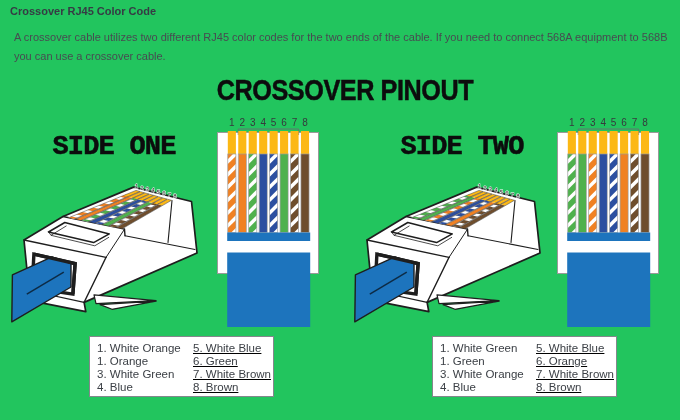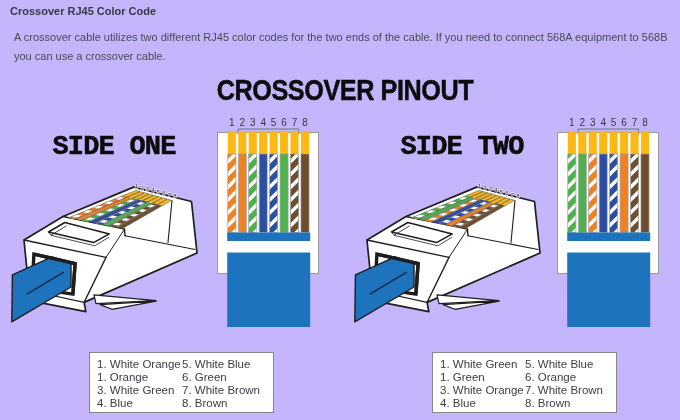--- a/index.html
+++ b/index.html
@@ -1,42 +1,42 @@
 <!DOCTYPE html>
 <html><head>
 <meta charset="utf-8">
 <style>
   html,body{margin:0;padding:0;background:#fff;}
-  .page{position:relative;width:680px;height:420px;background:#c4b5fd;overflow:hidden;
+  .page{position:relative;width:680px;height:420px;background:#22c55e;overflow:hidden;
         font-family:"Liberation Sans",sans-serif;}
   .article-heading{position:absolute;left:10px;top:5px;font-size:11px;font-weight:bold;
         color:#363b44;margin:0;letter-spacing:0;}
   .article-paragraph{position:absolute;left:10px;top:23.5px;width:664px;margin:4px;
         font-size:11px;line-height:19px;color:#484b51;}
   .figure-title{position:absolute;left:0;top:73px;width:690px;margin:0;text-align:center;
         font-size:30px;font-weight:bold;color:#0c0c0d;letter-spacing:-0.5px;
         -webkit-text-stroke:0.5px #0c0c0d;transform:scaleX(0.84);}
   .side-label{position:absolute;top:132px;transform:translateX(-50%);margin:0;
         font-size:27px;font-weight:bold;color:#0c0c0d;letter-spacing:-0.8px;
         -webkit-text-stroke:0.5px #0c0c0d;white-space:nowrap;font-family:Liberation Mono, monospace;}
   #side-one-label{left:114px;}
   #side-two-label{left:462px;text-align:right;}
   .plug3d{position:absolute;top:170px;width:220px;height:172px;}
   #side-one-plug{left:10px;}
   #side-two-plug{left:353px;}
   .frontview{position:absolute;top:110px;width:102px;height:220px;}
   #side-one-front{left:217px;}
   #side-two-front{left:557px;}
   .legend{position:absolute;top:336px;width:185px;height:61px;border:1px solid #84878c;
-        background:#fff;box-sizing:border-box;padding:5px 0 0 7px;margin-top:16px;}
+        background:#fff;box-sizing:border-box;padding:5px 0 0 7px;}
   #side-one-legend{left:89px;}
   #side-two-legend{left:432px;}
   .legend-col{position:absolute;top:5px;}
   .legend-col.c1{left:7px;}
-  .legend-col.c2{left:92px;}
+  .legend-col.c2{left:103px;text-decoration:underline;}
   .legend-item{font-size:11.5px;line-height:13px;color:#3c4046;white-space:nowrap;}
 </style>
 </head>
 <body>
 
 <div class="page">
   <h1 class="article-heading">Crossover RJ45 Color Code</h1>
   <p class="article-paragraph">A crossover cable utilizes two different RJ45 color codes for the two ends of the cable. If you need to connect 568A equipment to 568B you can use a crossover cable.</p>
 
   <h2 class="figure-title">CROSSOVER PINOUT</h2>

